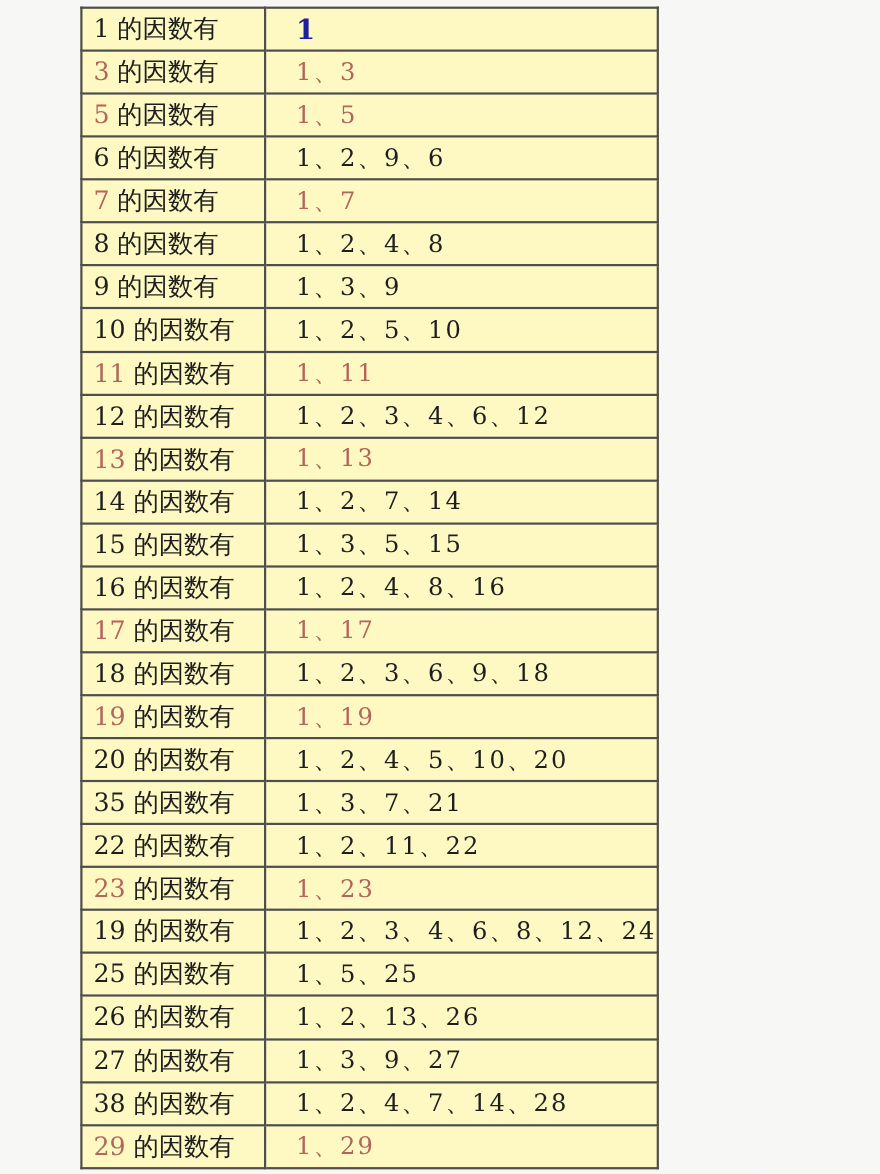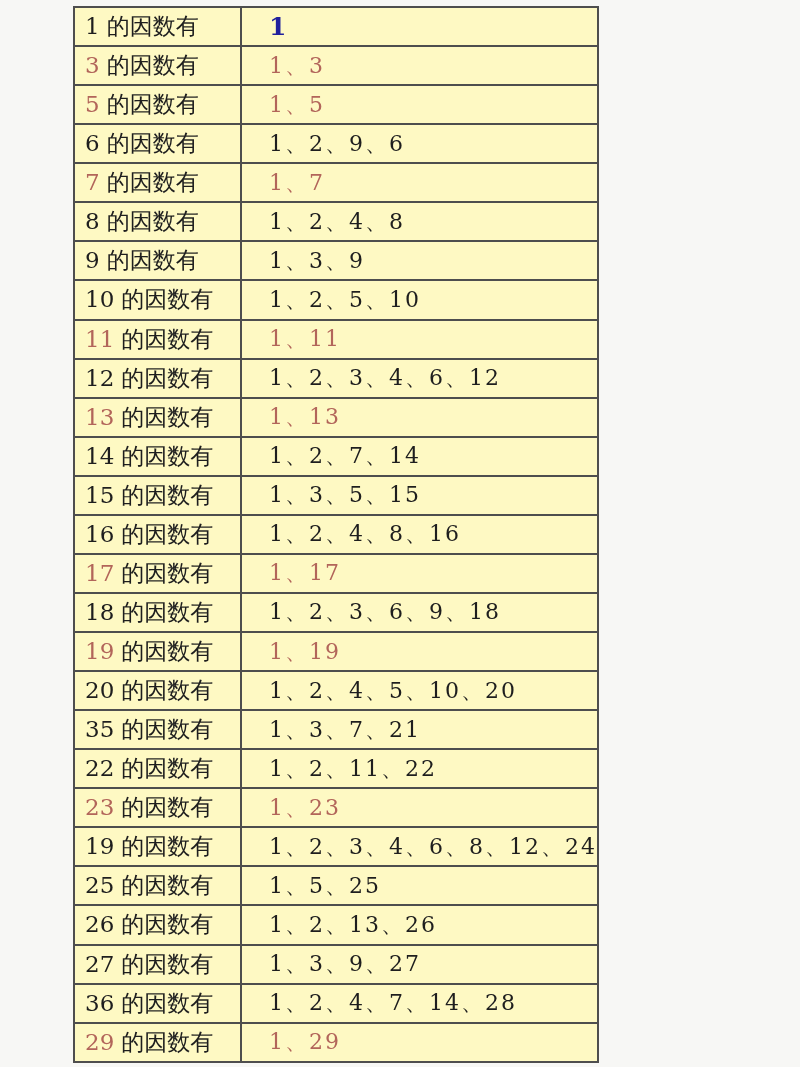--- a/index.html
+++ b/index.html
@@ -163,21 +163,21 @@
   </tr>
       <tr class="table-row style-composite">
     <td class="label-cell"><span class="num">26</span><span class="suffix">的因数有</span></td>
     <td class="factors-cell"><span class="factors">1、2、13、26</span></td>
   </tr>
       <tr class="table-row style-composite">
     <td class="label-cell"><span class="num">27</span><span class="suffix">的因数有</span></td>
     <td class="factors-cell"><span class="factors">1、3、9、27</span></td>
   </tr>
       <tr class="table-row style-composite">
-    <td class="label-cell"><span class="num">36</span><span class="suffix">的因数有</span></td>
+    <td class="label-cell"><span class="num">38</span><span class="suffix">的因数有</span></td>
     <td class="factors-cell"><span class="factors">1、2、4、7、14、28</span></td>
   </tr>
       <tr class="table-row style-prime">
     <td class="label-cell"><span class="num">29</span><span class="suffix">的因数有</span></td>
     <td class="factors-cell"><span class="factors">1、29</span></td>
   </tr>
     </tbody>
 </table>
 
 </body></html>

